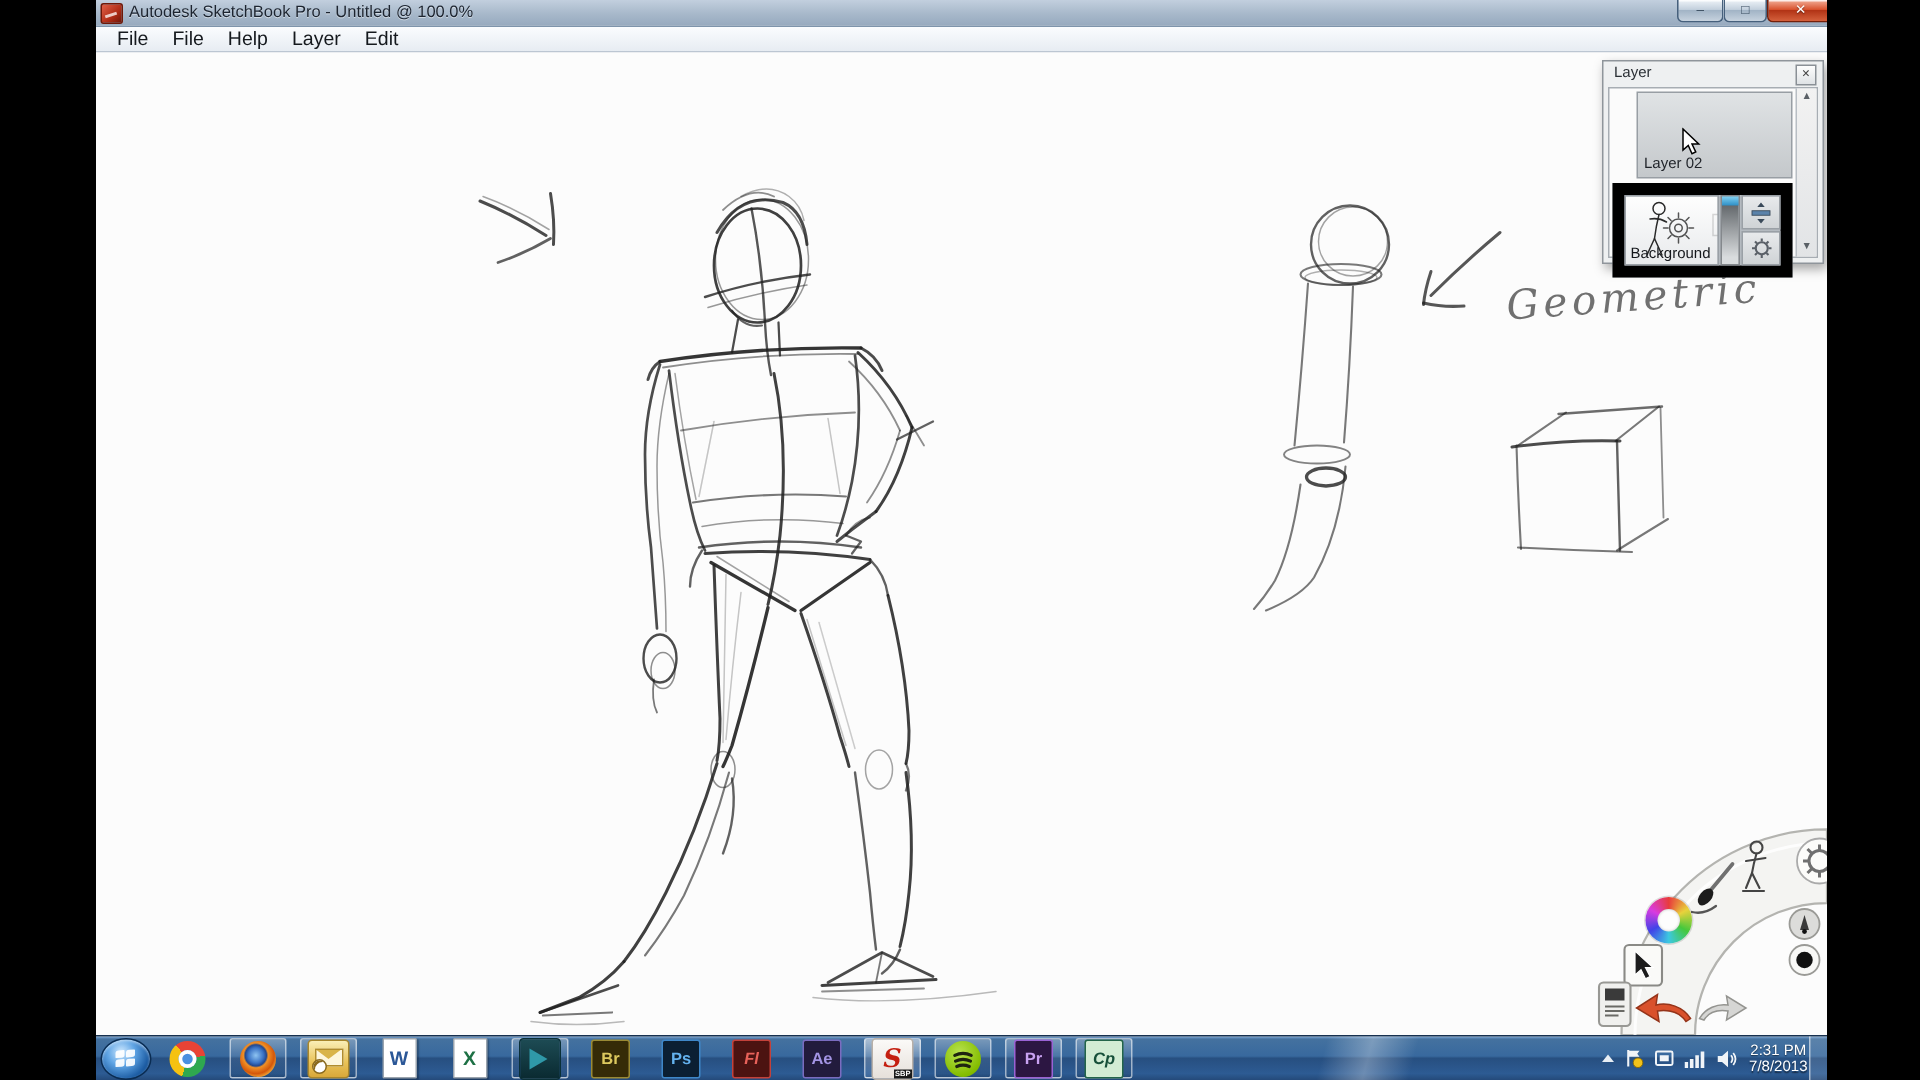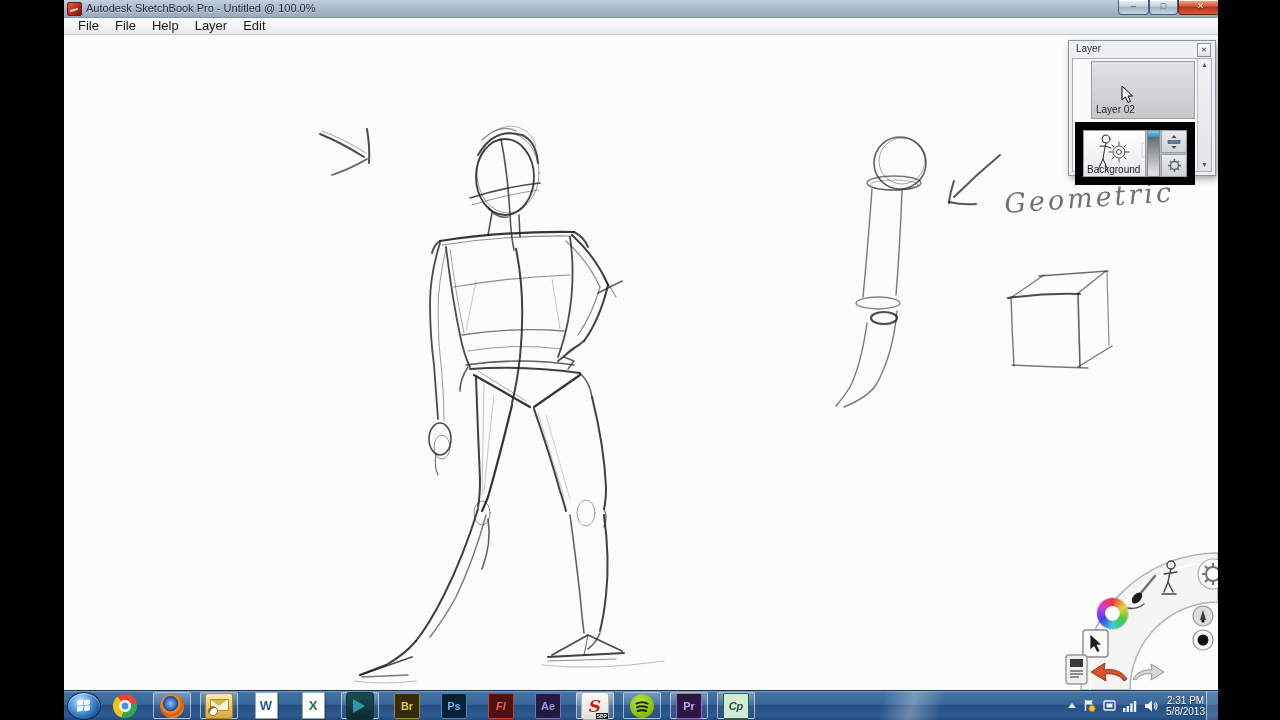--- a/index.html
+++ b/index.html
@@ -464,20 +464,20 @@
             <rect x="7.2" y="3.5" width="2.4" height="8.5"></rect>
             <rect x="10.8" y="1" width="2.4" height="11"></rect>
           </g>
         </svg>
         <svg width="14" height="12" viewBox="0 0 14 12">
           <polygon points="0,4 3,4 7,0.5 7,11.5 3,8 0,8" fill="#f0f4f8"></polygon>
           <path d="M9,3.5 Q11,6 9,8.5 M10.5,2 Q13.5,6 10.5,10" stroke="#f0f4f8" stroke-width="1.2" fill="none"></path>
         </svg>
         <div class="clock">
           <div>2:31 PM</div>
-          <div>5/8/2013</div>
+          <div>7/8/2013</div>
         </div>
       </div>
       <div class="show-desktop"></div>
     </div>
 
   </div>
 </div>
 
 </body></html>

